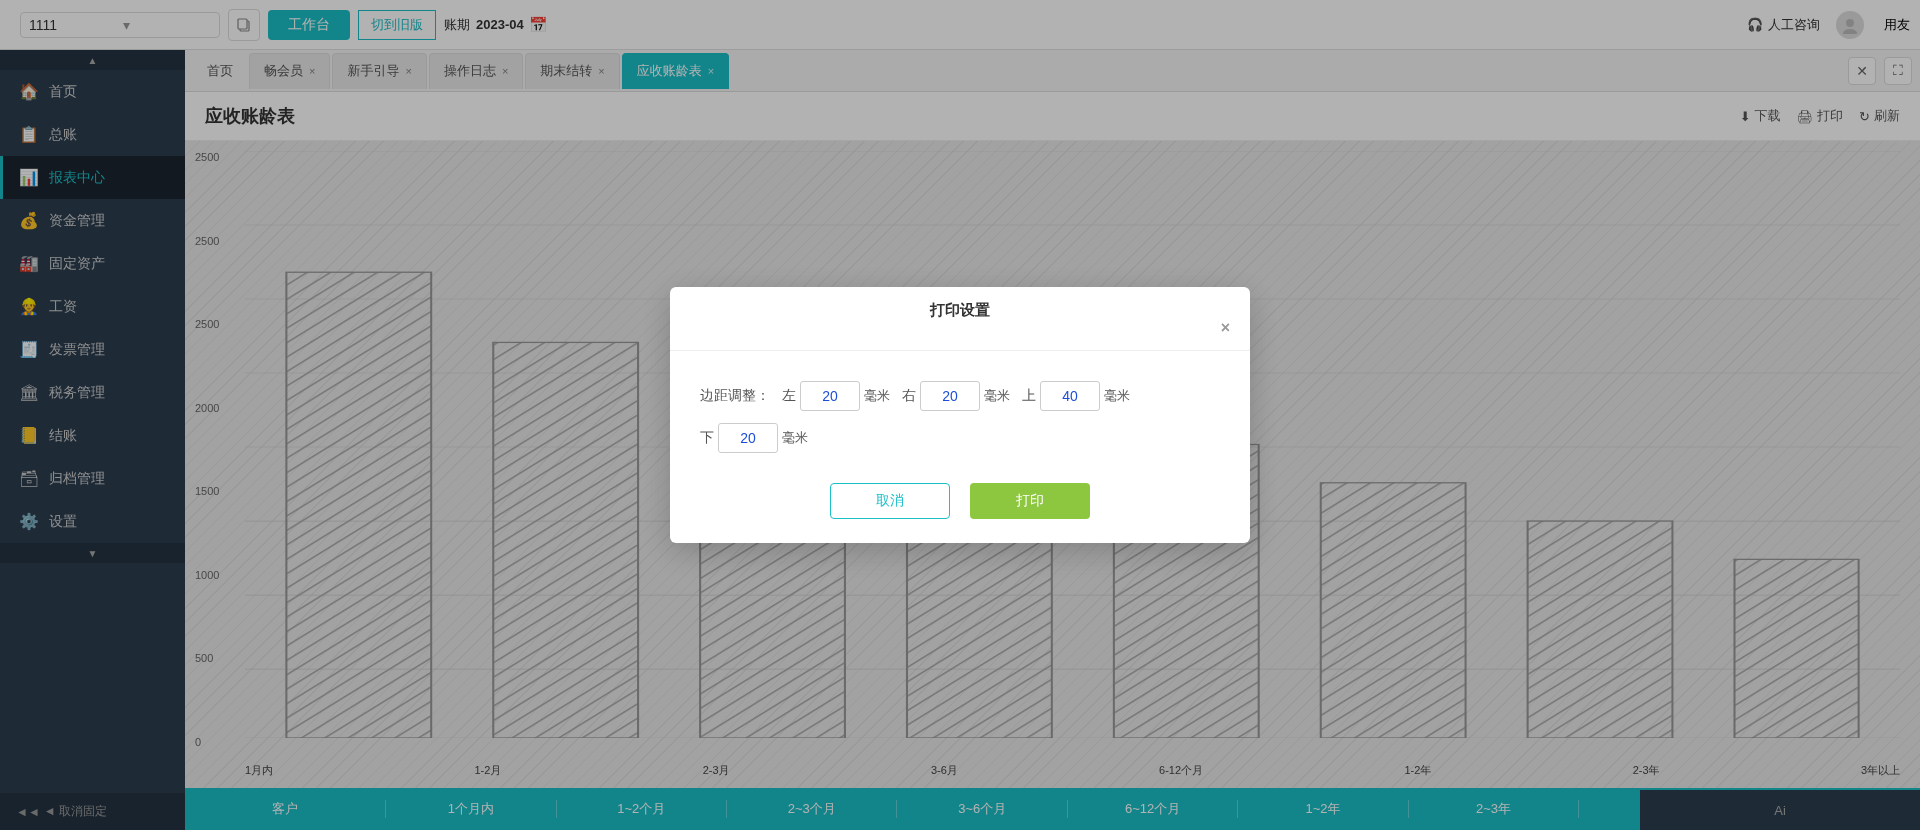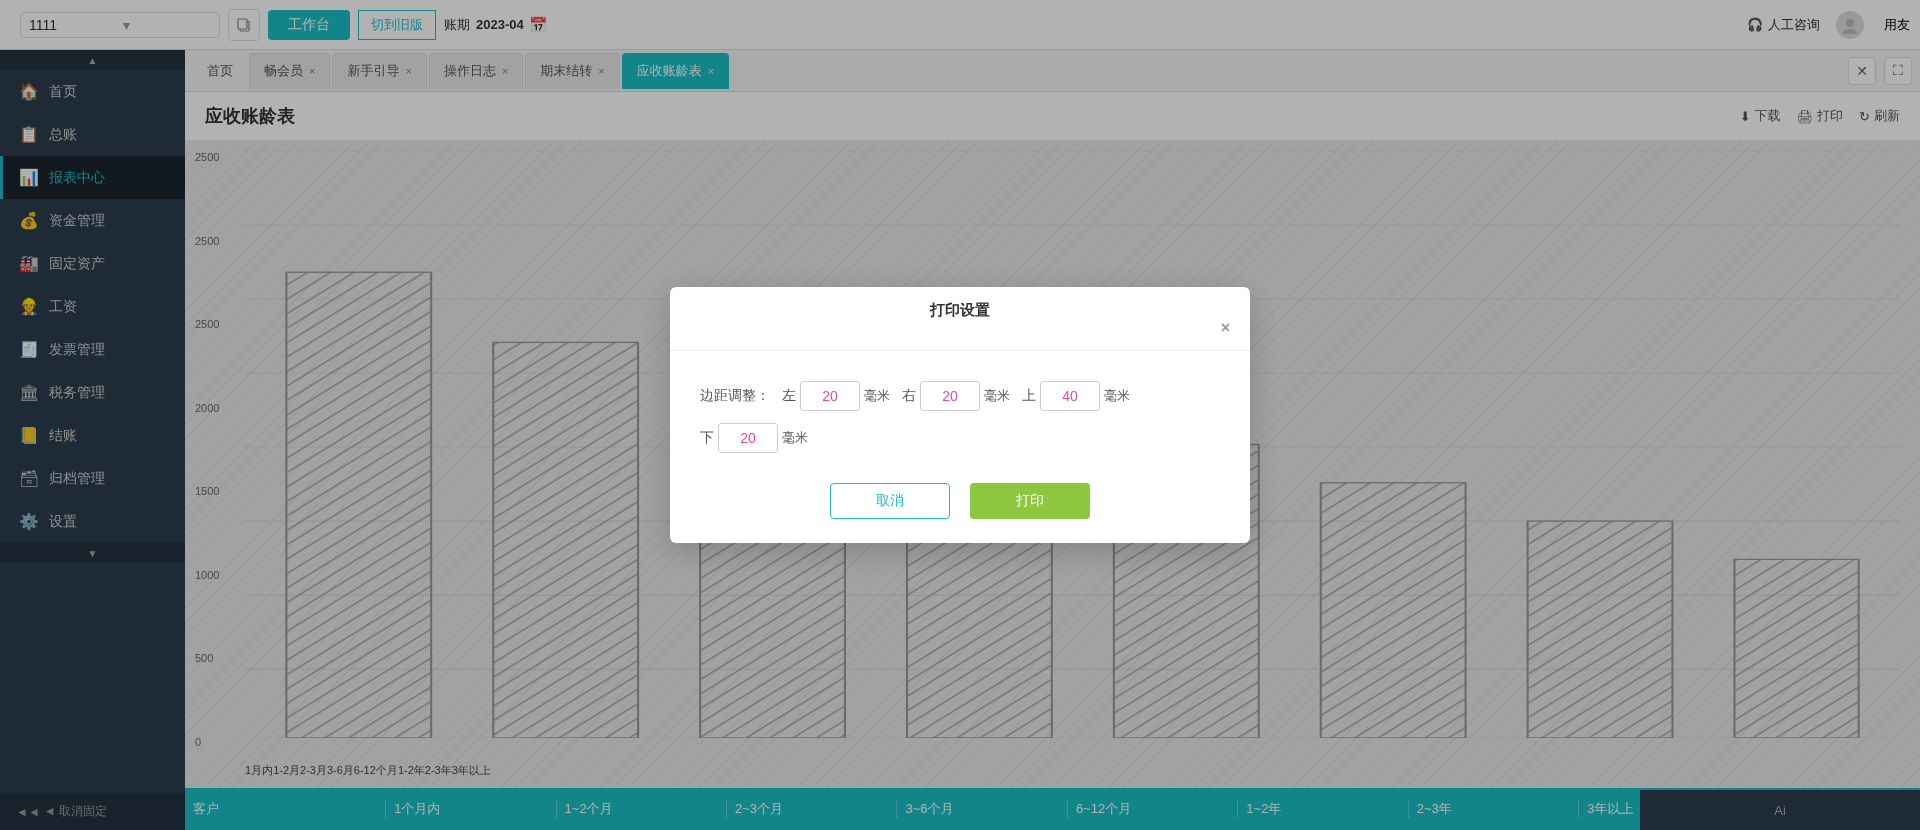--- a/index.html
+++ b/index.html
@@ -322,21 +322,21 @@
     .bottom-table {
       height: 42px;
       background: #1bbfc8;
       display: flex;
       align-items: center;
       color: #fff;
       font-size: 13px;
     }
     .bottom-table-cell {
       flex: 1;
-      text-align: left;
+      text-align: center;
       padding: 0 8px;
       border-right: 1px solid rgba(255,255,255,0.3);
       white-space: nowrap;
     }
     .bottom-table-cell:first-child { flex: 1.2; }
 
     
     .modal-overlay {
       position: fixed;
       inset: 0;
@@ -387,21 +387,21 @@
       gap: 4px;
     }
     .margin-label { color: #555; font-size: 14px; }
     .margin-input {
       width: 60px;
       height: 30px;
       border: 1px solid #ccc;
       border-radius: 3px;
       text-align: center;
       font-size: 14px;
-      color: #ec4899;
+      color: #1d4ed8;
       outline: none;
     }
     .margin-unit { color: #555; font-size: 13px; }
     .modal-footer {
       display: flex;
       justify-content: center;
       gap: 20px;
       padding: 10px 20px 24px;
     }
     .btn-cancel {
@@ -635,21 +635,21 @@
 
           <rect x="420" y="230" width="70" height="230" fill="url(#hatch)" stroke="#999" stroke-width="1"></rect>
 
           <rect x="520" y="260" width="70" height="200" fill="url(#hatch)" stroke="#999" stroke-width="1"></rect>
 
           <rect x="620" y="290" width="70" height="170" fill="url(#hatch)" stroke="#999" stroke-width="1"></rect>
 
           <rect x="720" y="320" width="60" height="140" fill="url(#hatch)" stroke="#999" stroke-width="1"></rect>
         </svg>
 
-        <div class="x-axis-labels" style="position:absolute;bottom:10px;left:60px;right:20px;display:flex;justify-content:flex-start;">
+        <div class="x-axis-labels" style="position:absolute;bottom:10px;left:60px;right:20px;display:flex;justify-content:space-between;">
           <span>1月内</span>
           <span>1-2月</span>
           <span>2-3月</span>
           <span>3-6月</span>
           <span>6-12个月</span>
           <span>1-2年</span>
           <span>2-3年</span>
           <span>3年以上</span>
         </div>
       </div>

